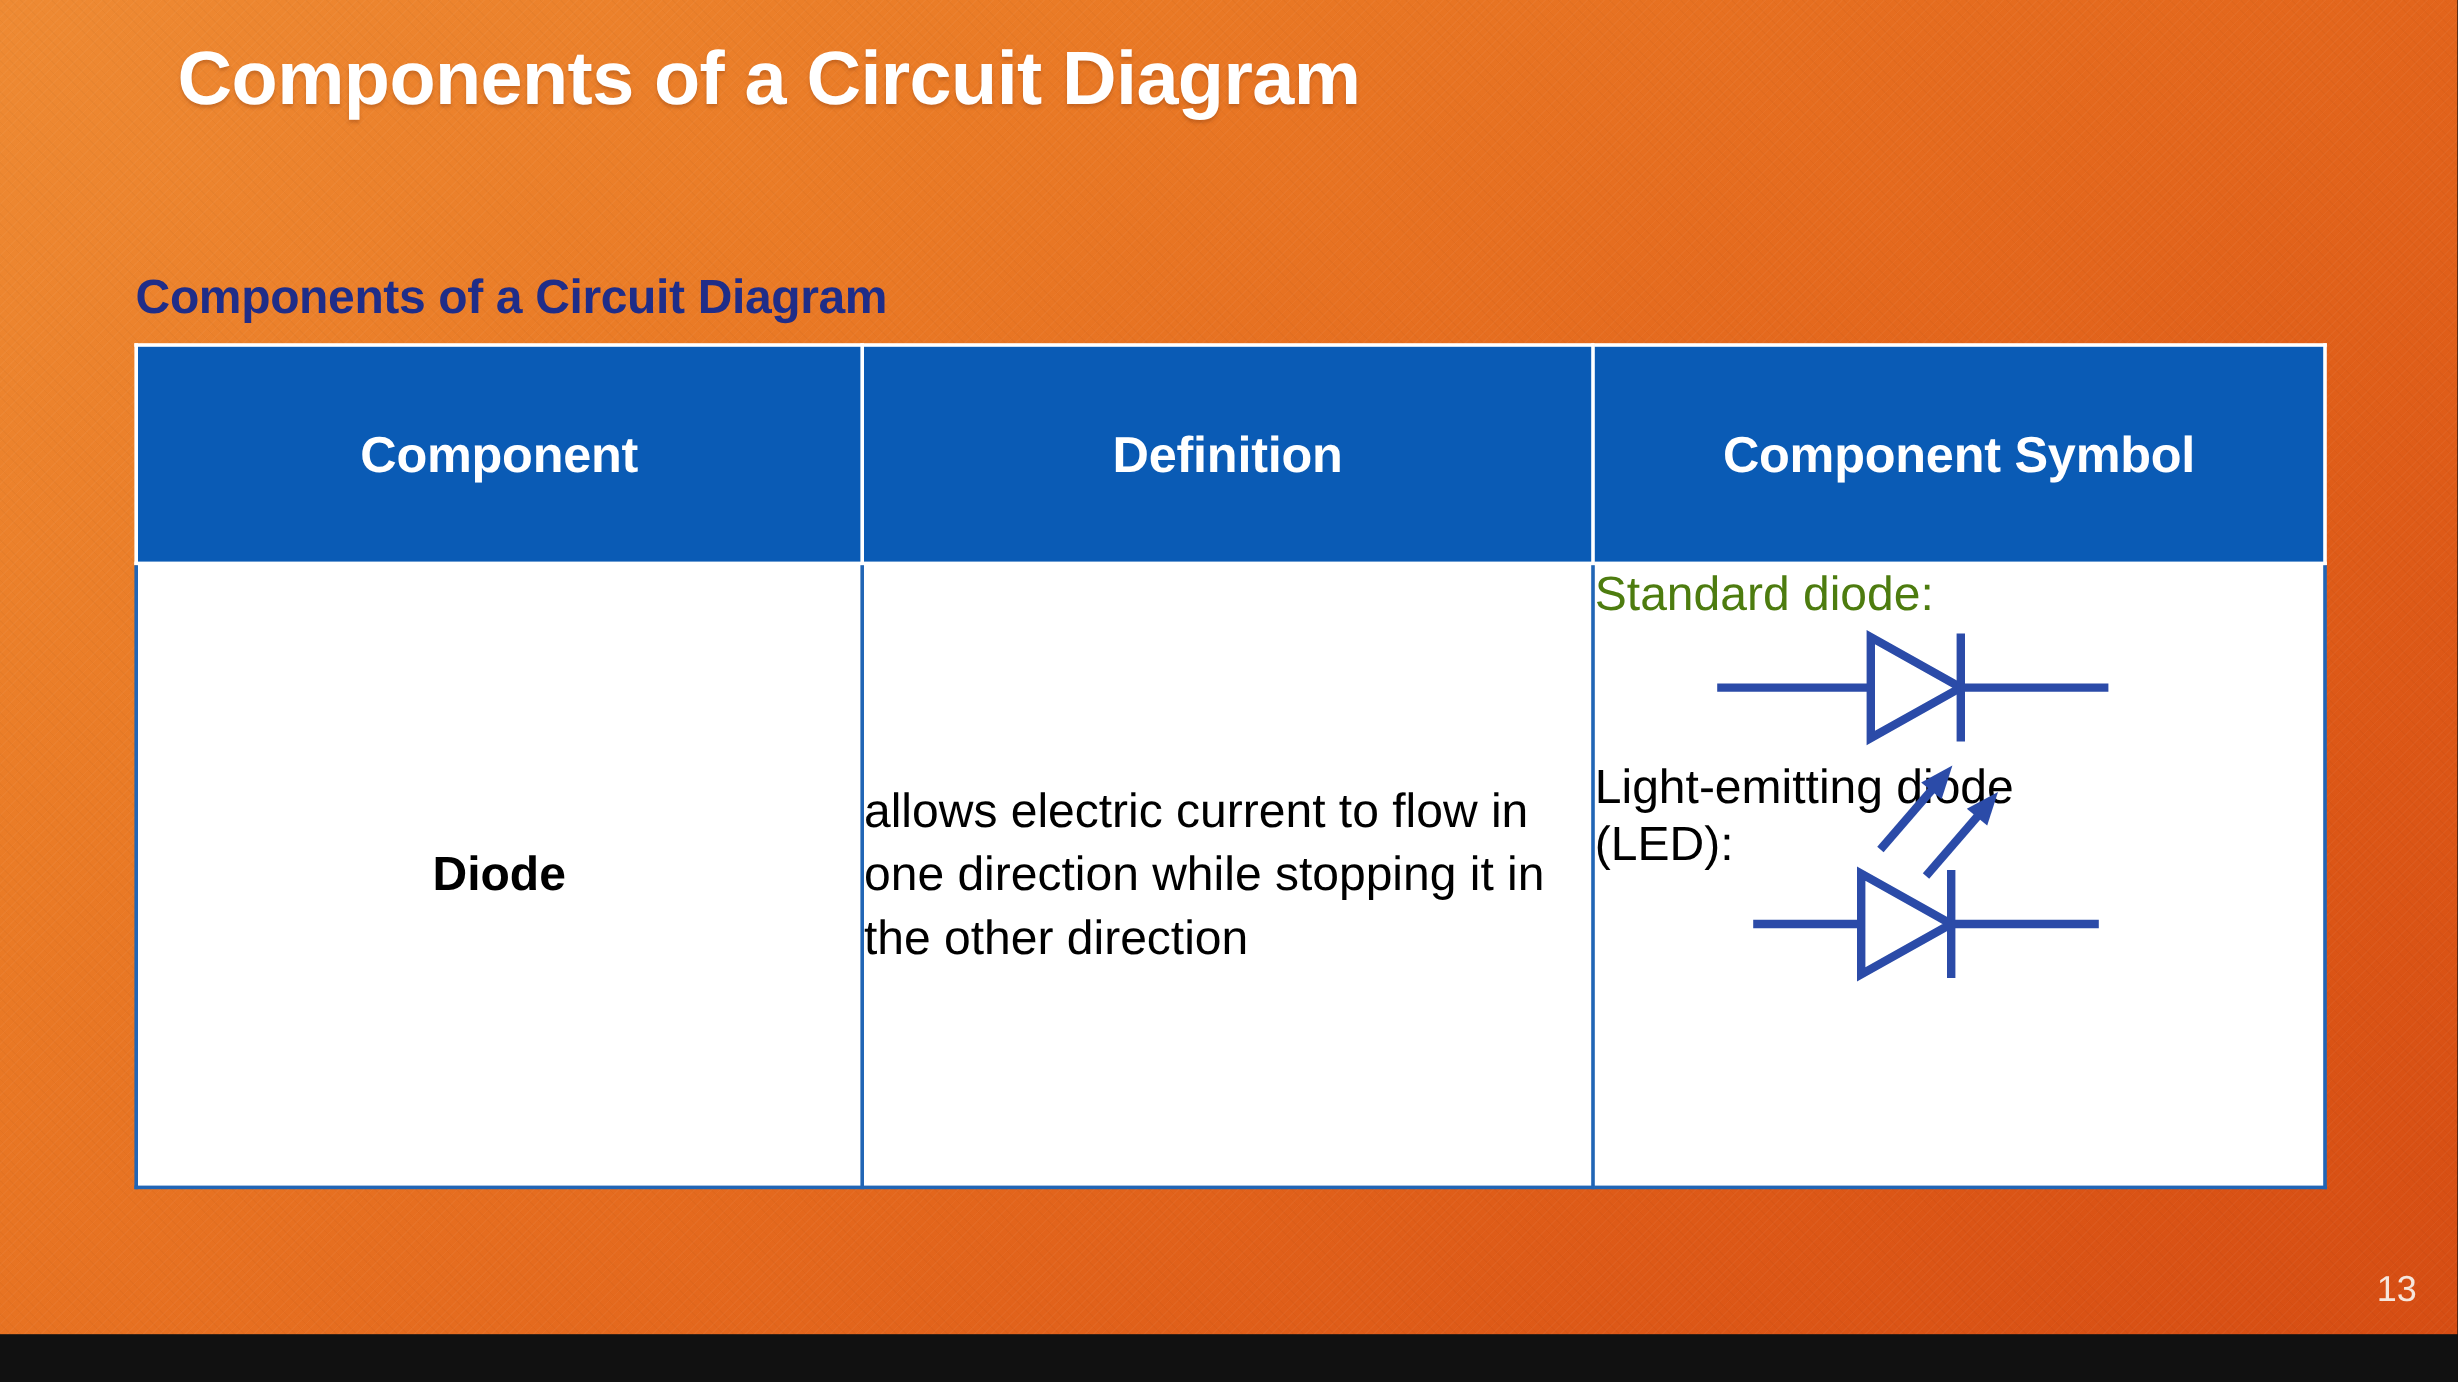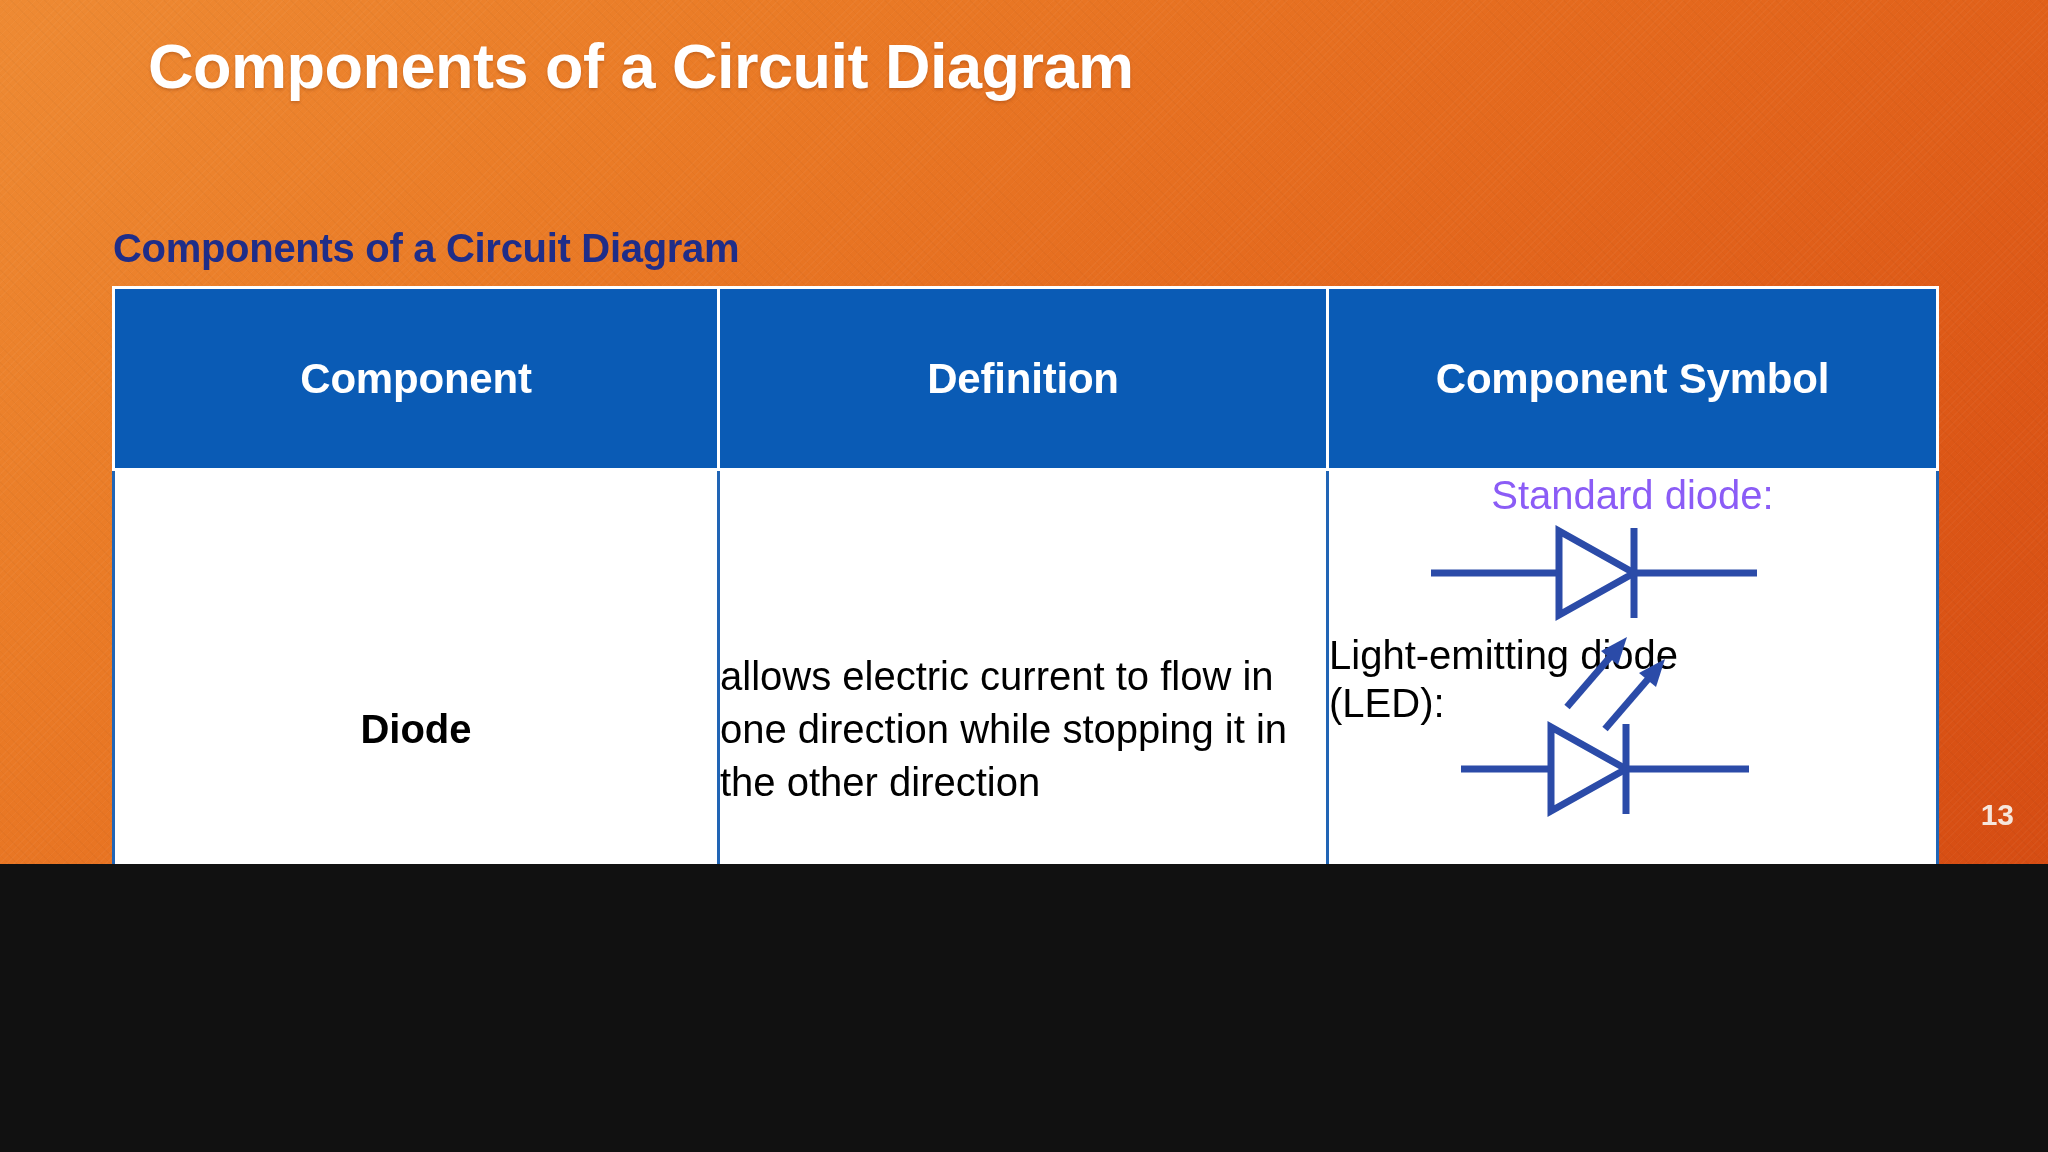--- a/index.html
+++ b/index.html
@@ -3,21 +3,21 @@
 <meta charset="utf-8">
 <style>
   html, body {
     margin: 0;
     padding: 0;
     background: #111;
   }
   #slide {
     position: relative;
     width: 2048px;
-    height: 864px;
+    height: 1112px;
     overflow: hidden;
     font-family: "Liberation Sans", sans-serif;
     background:
       repeating-linear-gradient(
         135deg,
         rgba(255,255,255,0.030) 0px,
         rgba(255,255,255,0.030) 1px,
         rgba(0,0,0,0.000) 1px,
         rgba(0,0,0,0.000) 5px
       ),
@@ -117,23 +117,22 @@
   }
   td.cell-symbol {
     vertical-align: top;
     padding: 18px 0 0 20px;
   }
 
   .sym-block { margin-bottom: 4px; }
   .sym-label {
     font-size: 40px;
     line-height: 1.20;
-    color: #8b5cf6;
+    color: #4d7c0f;
     display: block;
-    text-align: center;
   }
   .sym-led-label {
     font-size: 40px;
     line-height: 1.20;
     color: #000000;
     display: block;
     width: 420px;
   }
   .sym-art-std {
     margin-top: 4px;
@@ -142,24 +141,24 @@
   .sym-art-led {
     position: relative;
     margin-top: -108px;
     margin-left: 130px;
   }
 
   
   #page-num {
     position: absolute;
     right: 34px;
-    bottom: 32px;
+    bottom: 20px;
     color: #F6E6DC;
     font-size: 30px;
-    font-weight: bold;
+    font-weight: normal;
   }
 </style>
 </head>
 <body>
 
 <div id="slide">
 
   <div id="title">Components of a Circuit Diagram</div>
 
   <div id="subtitle">Components of a Circuit Diagram</div>

